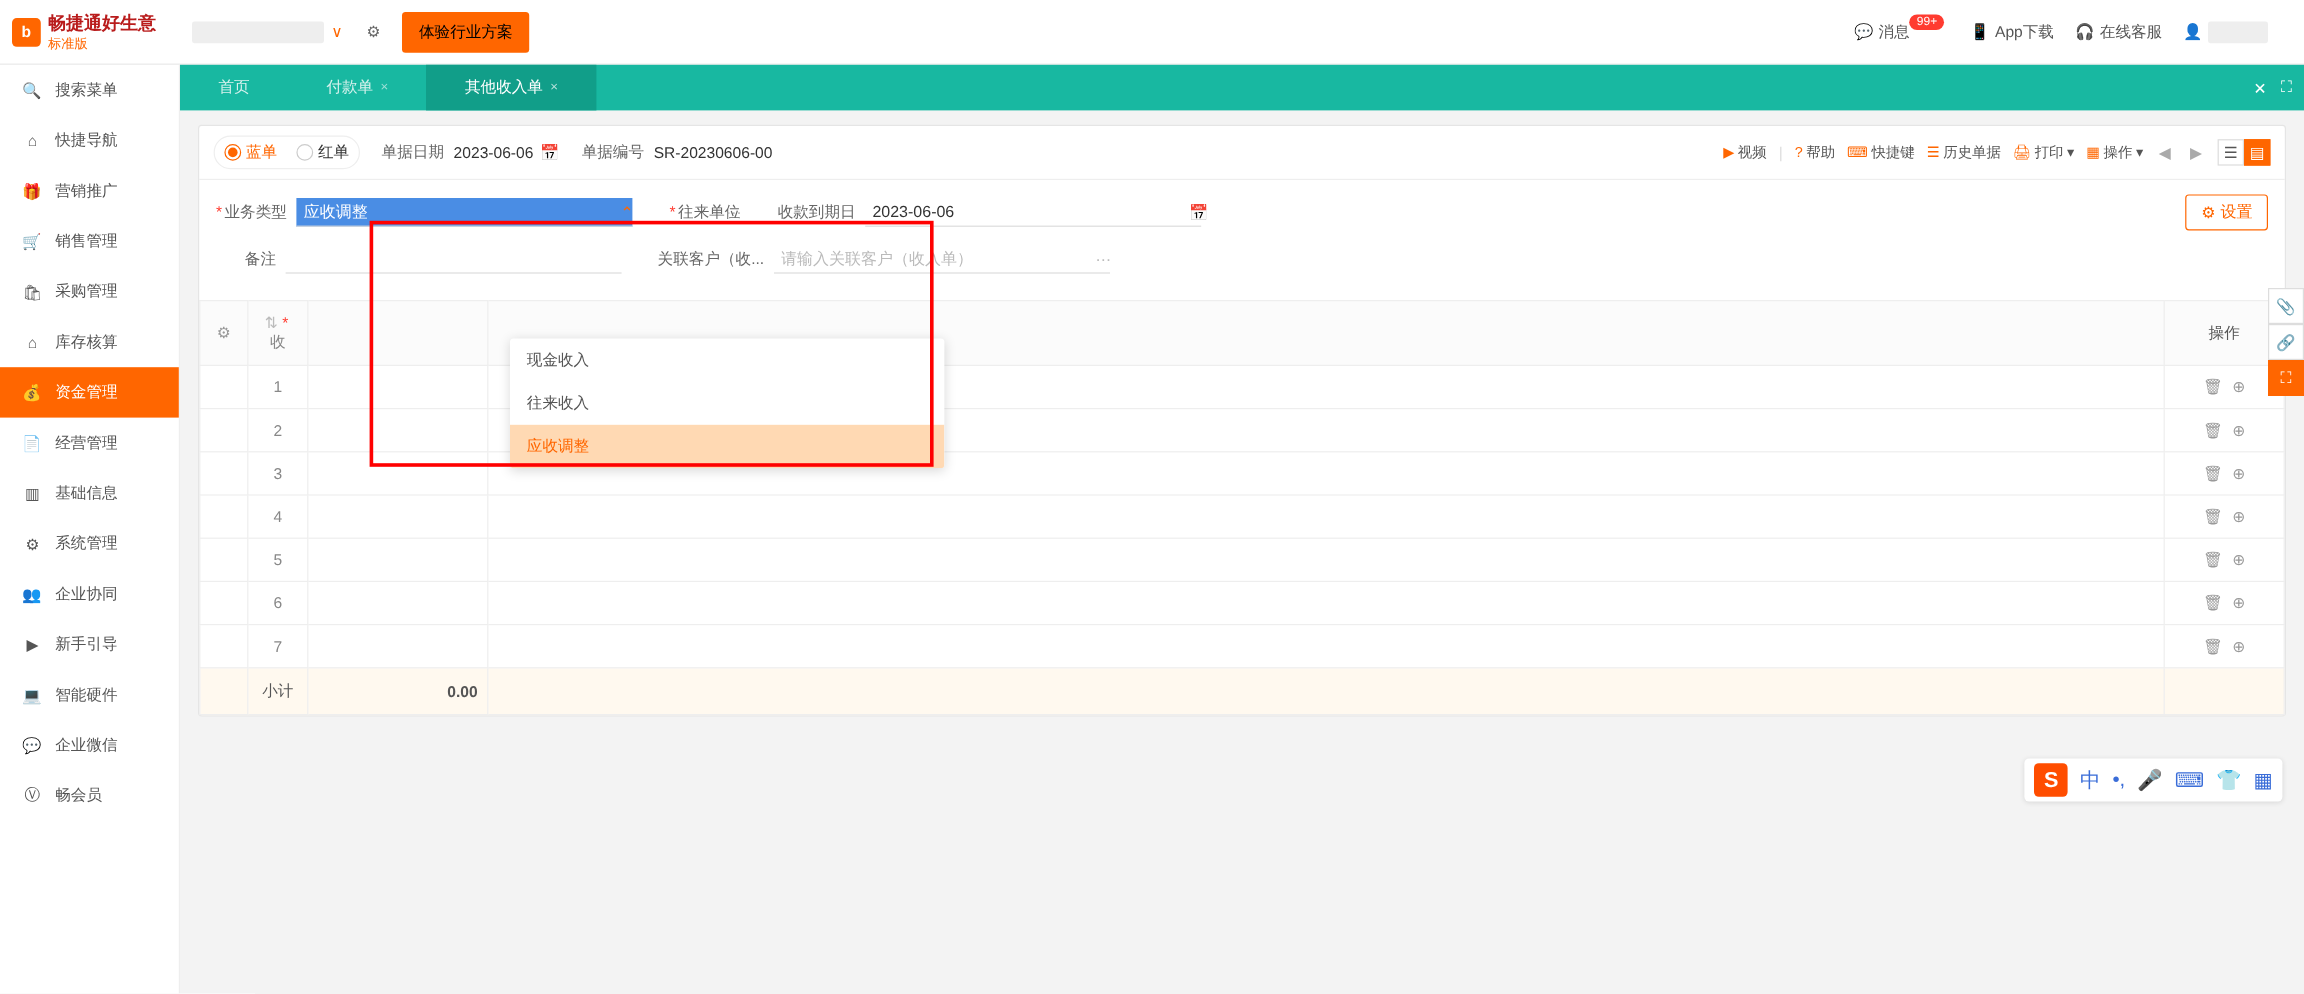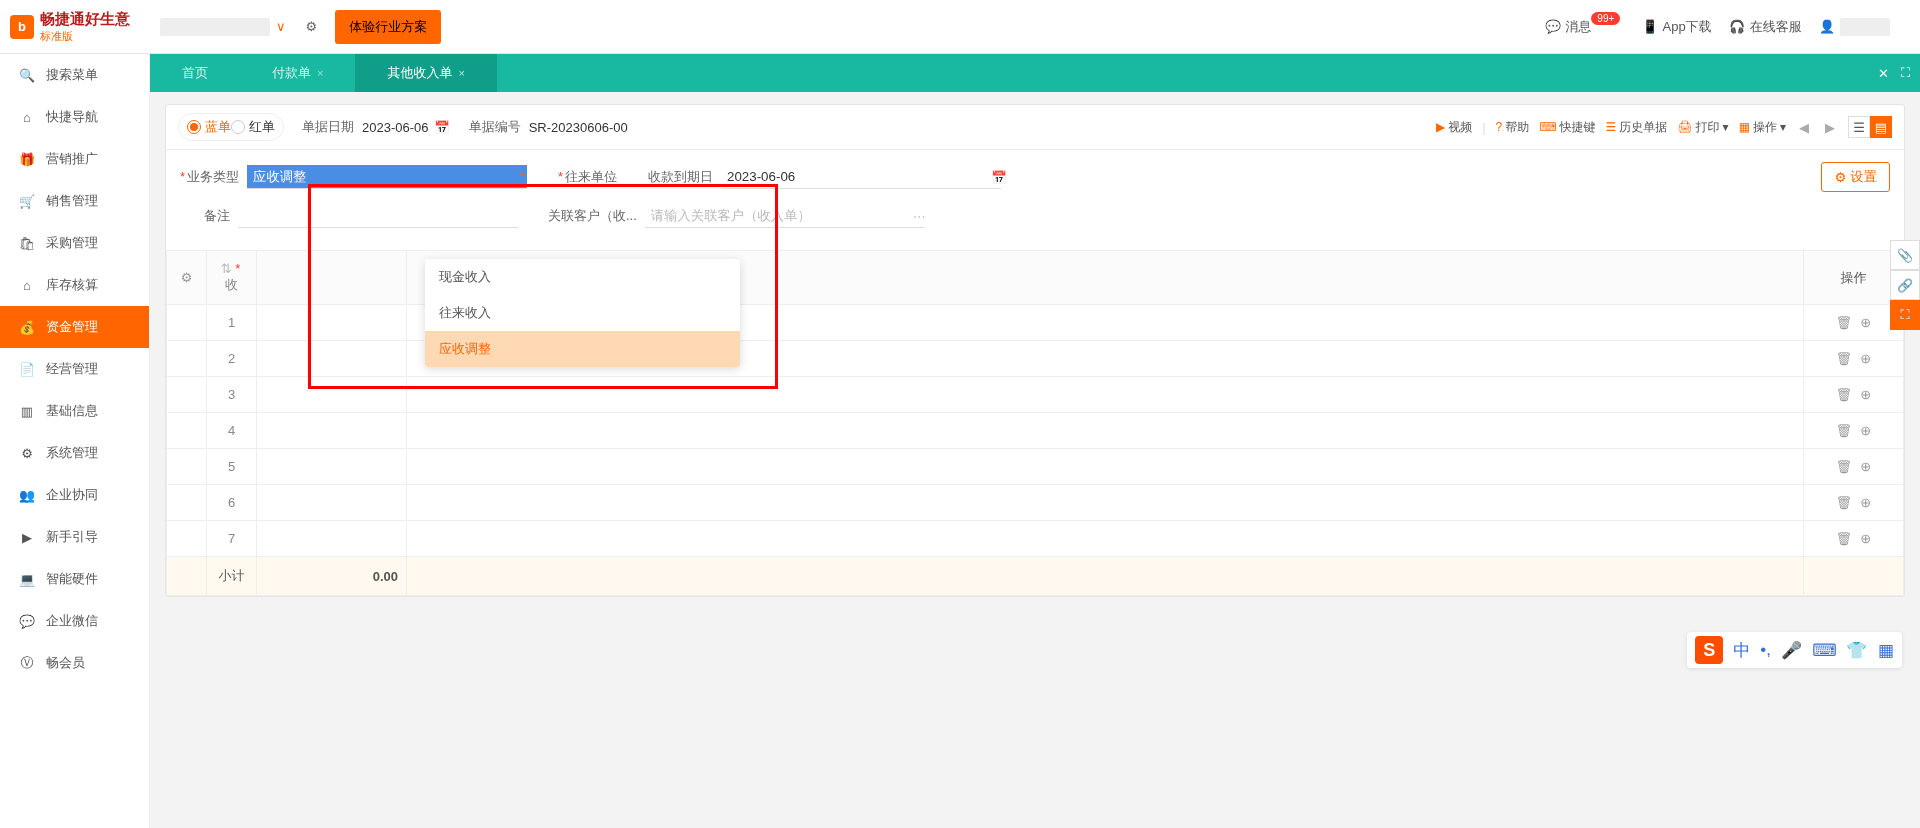--- a/index.html
+++ b/index.html
@@ -33,21 +33,21 @@
     .tab-bar { height: 38px; background: #18b8a1; display: flex; align-items: center; }
     .tab { padding: 0 32px; height: 100%; display: flex; align-items: center; color: #d8f2ee; cursor: pointer; gap: 6px; }
     .tab.active { background: #119e89; color: #fff; }
     .tab-close { font-size: 11px; opacity: 0.7; }
     .tab-right { margin-left: auto; display: flex; align-items: center; color: #fff; padding-right: 10px; gap: 12px; }
     
     .page-body { flex: 1; padding: 12px 15px; overflow: auto; position: relative; }
     .form-card { background: #fff; border: 1px solid #e5e5e5; border-radius: 3px; }
     
     .form-header { display: flex; align-items: center; padding: 8px 12px; border-bottom: 1px solid #eee; }
-    .radio-group { display: flex; padding: 4px 8px; border: 1px solid #eee; border-radius: 14px; background: #fff; align-items: center; }
+    .radio-group { display: flex; gap: 16px; padding: 4px 8px; border: 1px solid #eee; border-radius: 14px; background: #fff; align-items: center; }
     .radio-item { display: flex; align-items: center; gap: 4px; font-size: 13px; }
     .radio-circle { width: 14px; height: 14px; border-radius: 50%; border: 1px solid #ccc; display: flex; align-items: center; justify-content: center; }
     .radio-item.selected .radio-circle { border-color: #ff6600; }
     .radio-item.selected .radio-dot { width: 8px; height: 8px; border-radius: 50%; background: #ff6600; }
     .radio-item.selected { color: #ff6600; }
     
     .hdr-label { color: #666; margin-left: 18px; }
     .hdr-val { color: #333; margin-left: 8px; }
     .cal-icon { color: #ff6600; margin-left: 6px; }
     
@@ -63,21 +63,21 @@
     .field { display: flex; align-items: center; gap: 8px; }
     .field-label { color: #666; font-size: 13px; white-space: nowrap; }
     .req { color: #ff3b30; margin-right: 2px; }
     .field-input { border: none; border-bottom: 1px solid #ddd; padding: 4px 6px; min-width: 280px; color: #333; background: transparent; }
     .field-input.selected { background: #4a8de4; color: #fff; }
     .field-input::placeholder { color: #bbb; }
     .dots-icon { color: #bbb; margin-left: -20px; cursor: pointer; }
     .chev-up { color: #ff6600; }
     .settings-btn { margin-left: auto; border: 1px solid #ff6600; color: #ff6600; padding: 5px 12px; border-radius: 3px; display: flex; align-items: center; gap: 4px; background: #fff; cursor: pointer; }
     
-    .dropdown { position: absolute; top: 167px; left: 275px; width: 315px; background: #fff; box-shadow: 0 2px 10px rgba(0,0,0,0.15); z-index: 100; border-radius: 3px; overflow: hidden; }
+    .dropdown { position: absolute; top: 190px; left: 275px; width: 362px; background: #fff; box-shadow: 0 2px 10px rgba(0,0,0,0.15); z-index: 100; border-radius: 3px; overflow: hidden; }
     .dropdown-item { padding: 9px 14px; color: #555; cursor: pointer; font-size: 13px; }
     .dropdown-item.highlighted { background: #ffd9b3; color: #ff6600; }
     
     .highlight-box { position: absolute; top: 92px; left: 158px; width: 470px; height: 205px; border: 3px solid #ff0000; pointer-events: none; z-index: 200; }
     
     .data-table { width: 100%; border-collapse: collapse; margin-top: 10px; }
     .data-table th, .data-table td { border: 1px solid #eee; padding: 10px 8px; text-align: center; color: #555; font-size: 13px; }
     .data-table th { background: #fbfbfb; font-weight: normal; }
     .data-table th:first-child { width: 40px; }
     .data-table .idx-col { width: 50px; color: #888; }

